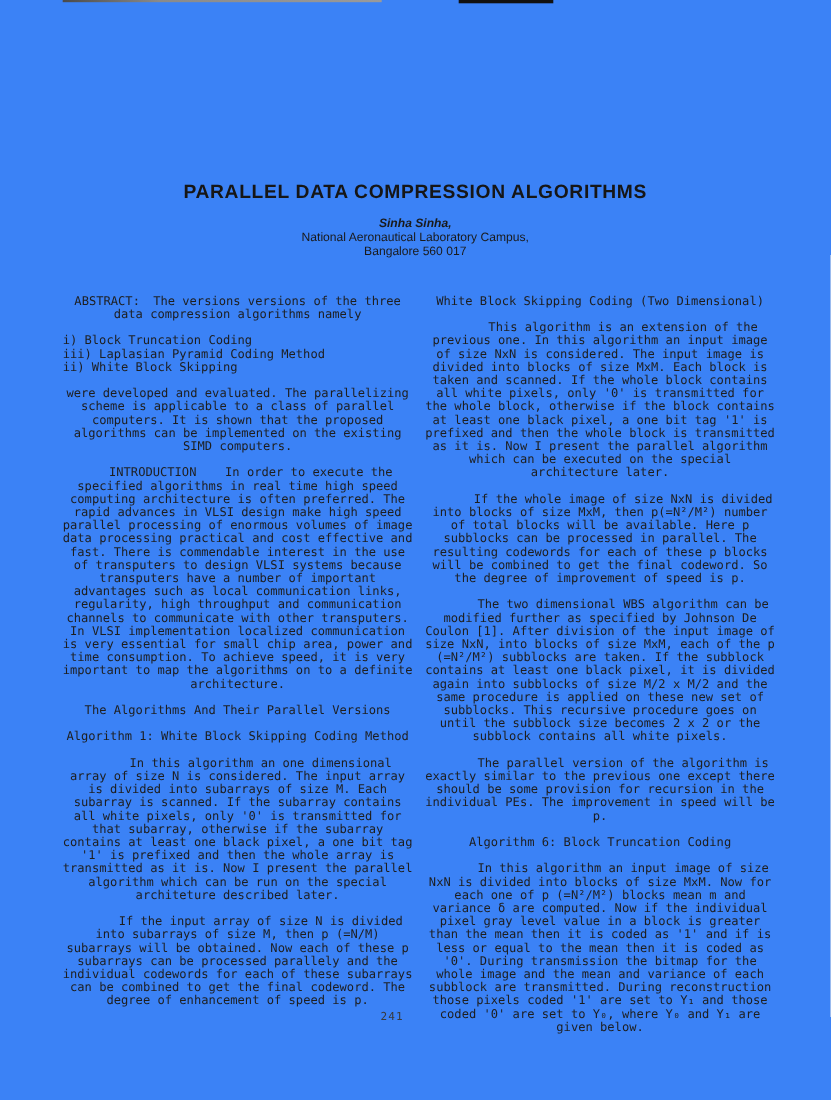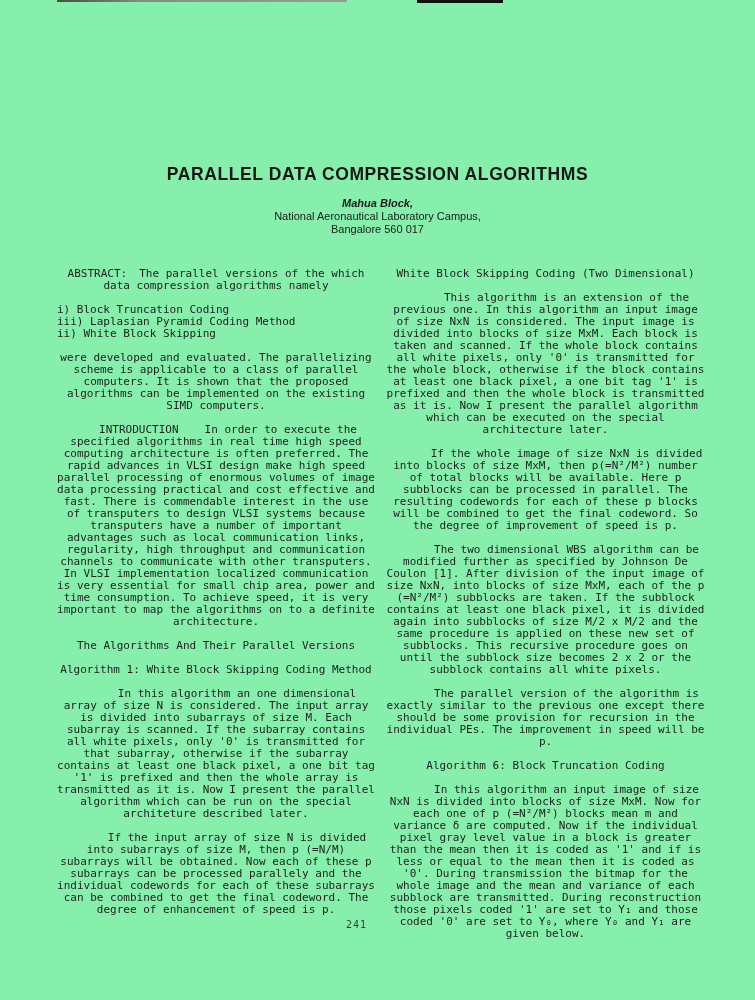--- a/index.html
+++ b/index.html
@@ -4,21 +4,21 @@
 <style>
   html, body {
     margin: 0;
     padding: 0;
     background: #e8e8e8;
   }
   .page {
     position: relative;
     width: 755px;
     height: 1000px;
-    background: #86efac;
+    background: #3b82f6;
     overflow: hidden;
     font-family: "DejaVu Sans Mono", monospace;
     color: #1e1e1e;
     margin: 0 auto;
   }
   
   .artifact { position: absolute; top: 0; }
   .artifact-1 {
     left: 57px; width: 290px; height: 2px;
     background: linear-gradient(to right, #4a4a4a, #8a8a8a 30%, #9a9a9a);
@@ -85,28 +85,28 @@
 </head>
 <body>
 
 <div class="page">
 
   <div class="artifact artifact-1"></div>
   <div class="artifact artifact-2"></div>
 
   <div class="titleblock">
     <h1 class="paper-title">PARALLEL DATA COMPRESSION ALGORITHMS</h1>
-    <div class="author">Mahua Block,</div>
+    <div class="author">Sinha Sinha,</div>
     <div class="affil">National Aeronautical Laboratory Campus,</div>
     <div class="affil">Bangalore 560 017</div>
   </div>
 
   <div class="col col-left">
 
-    <p><span class="ul abstract-label">ABSTRACT:</span><span>The parallel versions of the which data compression algorithms namely</span></p>
+    <p><span class="ul abstract-label">ABSTRACT:</span><span>The versions versions of the three data compression algorithms namely</span></p>
 
     <p class="plainlist">
       </p>
       <div class="plainlist" style="margin:0 0 12px 0;">
         <div>i) Block Truncation Coding</div>
         <div>iii) Laplasian Pyramid Coding Method</div>
         <div>ii) White Block Skipping</div>
       </div>
     <p></p>
 

